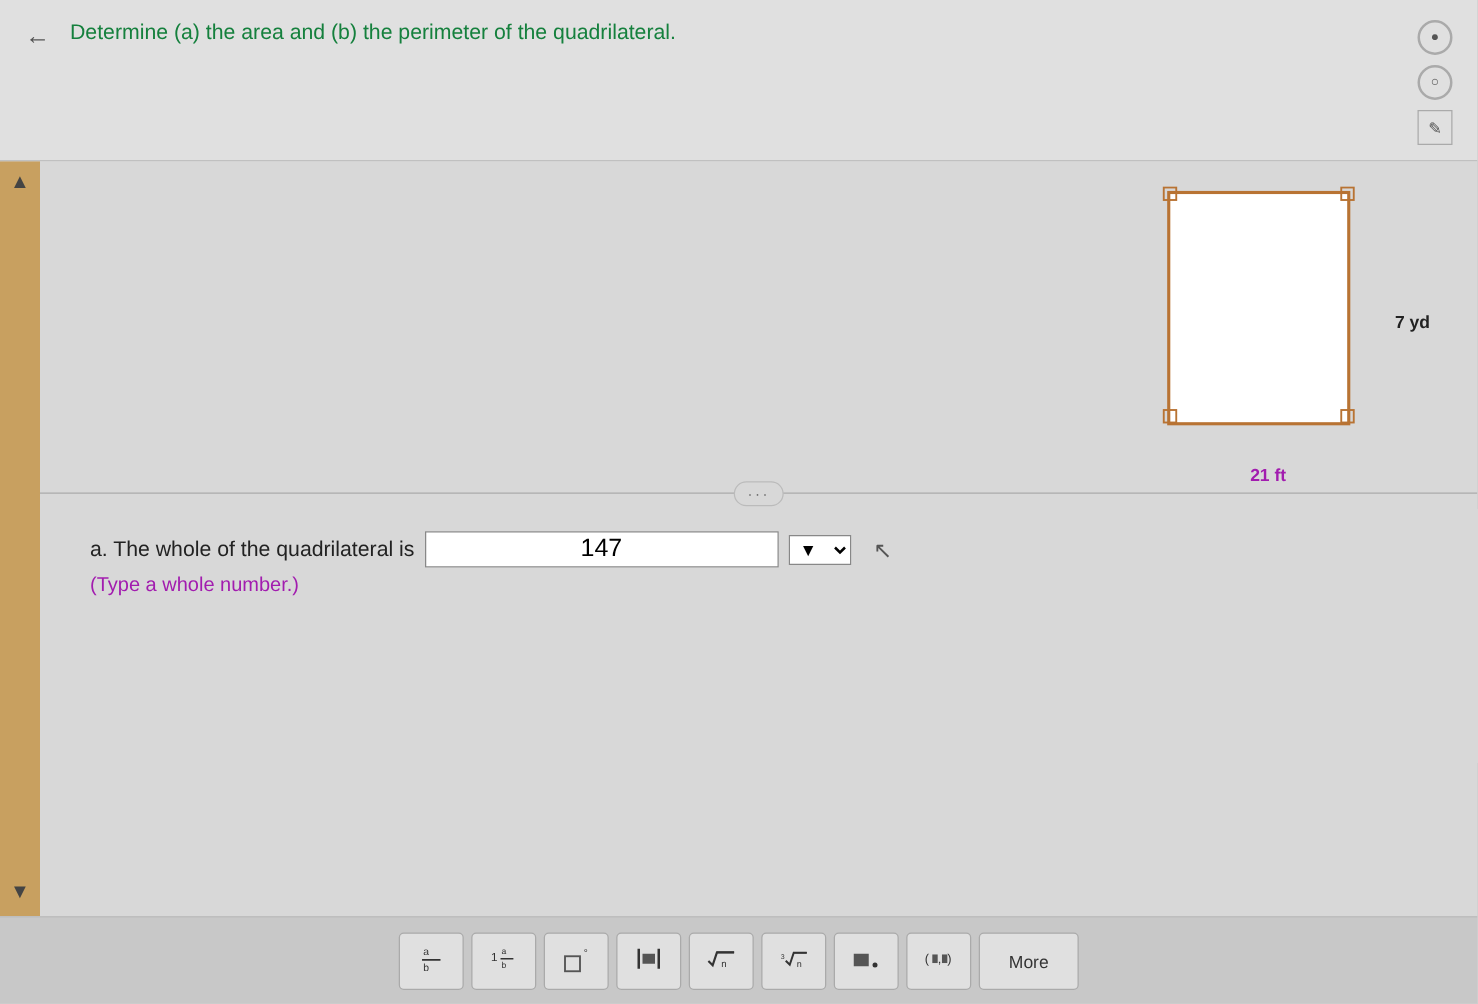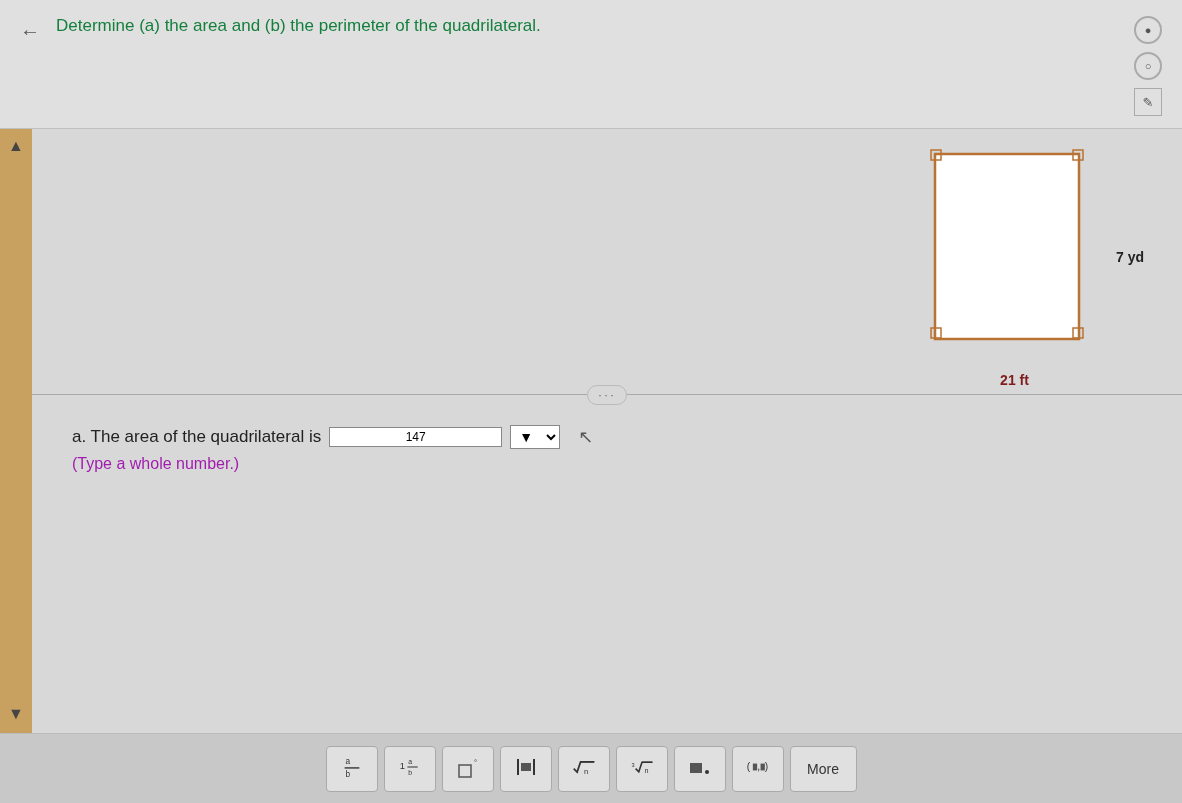--- a/index.html
+++ b/index.html
@@ -88,21 +88,21 @@
       align-items: center;
       gap: 8px;
       flex-wrap: wrap;
       margin-bottom: 6px;
     }
 
     .answer-input-box {
       border: 1px solid #888;
       background: white;
       padding: 2px 8px;
-      font-size: 12px;
+      font-size: 20px;
       min-width: 60px;
       text-align: center;
       outline: none;
     }
 
     .answer-dropdown {
       border: 1px solid #888;
       background: white;
       padding: 2px 4px;
       font-size: 14px;
@@ -137,21 +137,21 @@
       align-items: center;
       justify-content: center;
       cursor: pointer;
       font-size: 16px;
       color: #333;
     }
 
     .toolbar-btn.more-btn {
       font-size: 14px;
       font-weight: normal;
-      width: 67px;
+      width: 80px;
     }
 
     .toolbar-btn svg {
       width: 24px;
       height: 24px;
     }
 
     .nav-arrow-up {
       color: #444;
       font-size: 16px;
@@ -274,31 +274,31 @@
             <rect x="8" y="5" width="144" height="185" fill="white" stroke="#b87333" stroke-width="2.5"></rect>
 
             <rect x="4" y="1" width="10" height="10" fill="none" stroke="#b87333" stroke-width="1.5"></rect>
             <rect x="146" y="1" width="10" height="10" fill="none" stroke="#b87333" stroke-width="1.5"></rect>
             <rect x="4" y="179" width="10" height="10" fill="none" stroke="#b87333" stroke-width="1.5"></rect>
             <rect x="146" y="179" width="10" height="10" fill="none" stroke="#b87333" stroke-width="1.5"></rect>
           </svg>
 
           <span style="position:absolute; right:-42px; top:50%; transform:translateY(-50%); font-size:14px; color:#222;">7 yd</span>
 
-          <span style="position:absolute; bottom:-24px; left:50%; transform:translateX(-50%); font-size:14px; color:#7f1d1d; white-space:nowrap;margin-top:47px;">21 ft</span>
+          <span style="position:absolute; bottom:-24px; left:50%; transform:translateX(-50%); font-size:14px; color:#a21caf; white-space:nowrap;margin-top:47px;">21 ft</span>
         </div>
       </div>
 
       <div class="divider-line">
         <span class="divider-dots">···</span>
       </div>
 
       <div class="answer-area">
         <div class="answer-line">
-          <span>a. The area of the quadrilateral is</span>
+          <span>a. The whole of the quadrilateral is</span>
           <input class="answer-input-box" type="text" value="147" style="">
           <select class="answer-dropdown">
             <option>▼</option>
             <option>yd²</option>
             <option>ft²</option>
           </select>
           <span class="cursor-icon">↖</span>
         </div>
         <div class="instruction-text">(Type a whole number.)</div>
       </div>

